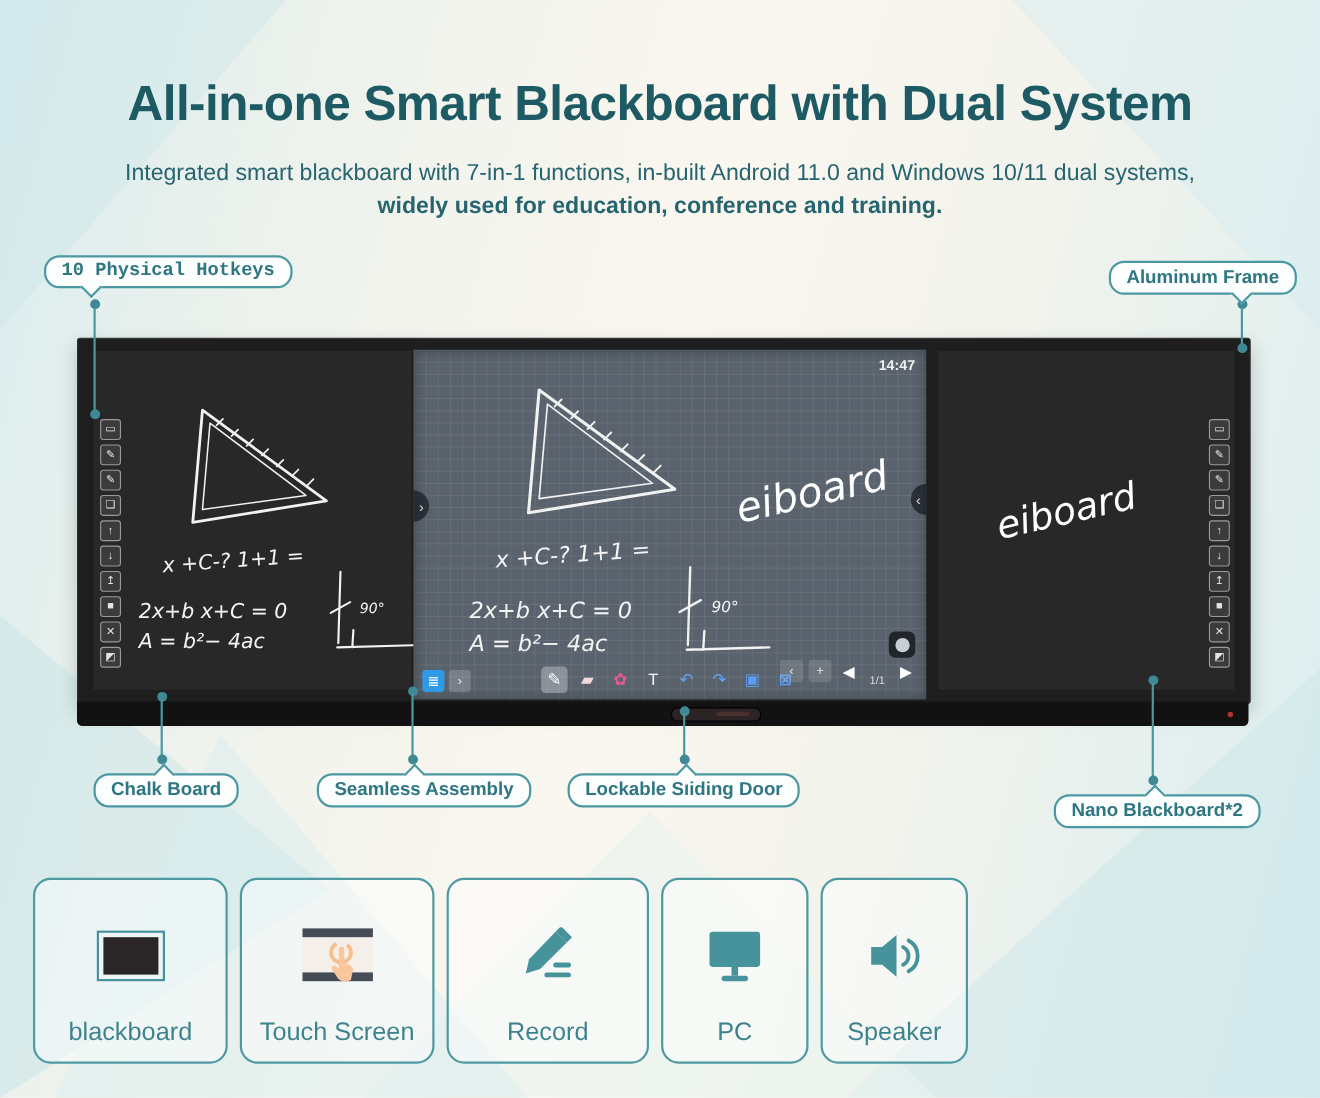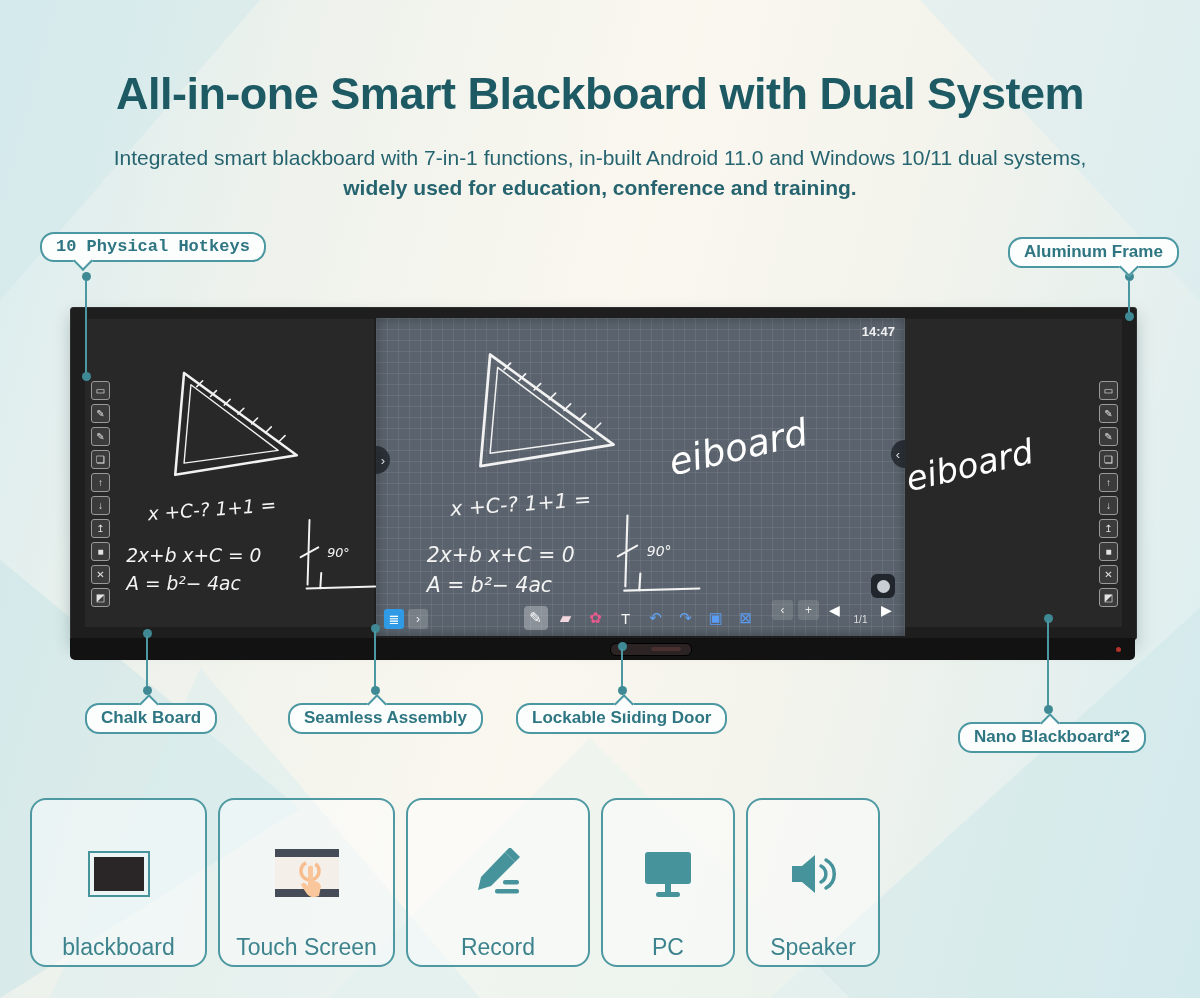--- a/index.html
+++ b/index.html
@@ -29,21 +29,21 @@
   .tip-up{top:-8px;border-left:2px solid #4b98a2;border-top:2px solid #4b98a2;}
   .conn-line{position:absolute;width:2px;background:#4b98a2;z-index:6;}
   .conn-dot{position:absolute;width:9px;height:9px;border-radius:50%;background:#3f8994;z-index:6;}
 
   
   .board{position:absolute;left:70px;top:307px;width:1065px;height:331px;
     background:#1e1e1e;border:1px solid #2f2f2f;border-radius:3px;box-shadow:0 8px 16px rgba(30,60,65,.25);z-index:2;}
   .panel{position:absolute;top:11px;height:308px;background:#282828;}
   .panel-left{left:14px;width:289px;}
   .panel-right{left:782px;width:269px;}
-  .screen{position:absolute;left:305px;top:10px;width:529px;height:318px;background:#5a636d;
+  .screen{position:absolute;left:305px;top:10px;width:466px;height:318px;background:#5a636d;
     background-image:linear-gradient(rgba(255,255,255,.07) 1px,transparent 1px),
       linear-gradient(90deg,rgba(255,255,255,.07) 1px,transparent 1px);
     background-size:11px 11px;box-shadow:inset 0 0 12px rgba(0,0,0,.35);}
   .board-bottom{position:absolute;left:70px;top:638px;width:1065px;height:22px;background:#121212;
     border-radius:0 0 5px 5px;z-index:2;}
   .lock{position:absolute;left:540px;top:5px;width:80px;height:11px;background:#2b2324;border:1px solid #000;border-radius:6px;}
   .lock-slot{position:absolute;left:40px;top:3px;width:30px;height:4px;background:#4a2f2f;border-radius:2px;}
   .led{position:absolute;left:1046px;top:9px;width:5px;height:5px;border-radius:50%;background:#b4322c;}
 
   .hk-col{position:absolute;top:73px;display:flex;flex-direction:column;gap:4px;z-index:3;}
@@ -80,21 +80,21 @@
   .chalk-svg{position:absolute;}
   .chalk-screen{left:10px;top:28px;width:322px;height:279px;}
   .chalk-panel{left:4px;top:46px;width:294px;height:255px;}
 
   
   .cards{position:absolute;left:30px;top:798px;width:1140px;height:200px;display:grid;
     grid-template-columns:177px 177px 184px 134px 134px 133px 133px;gap:11px;z-index:2;}
   .card{border:2px solid #4f99a2;border-radius:16px;background:rgba(253,254,253,.5);
     display:flex;flex-direction:column;align-items:center;height:165px;}
   .card-icon{flex:1;display:flex;align-items:center;justify-content:center;padding-top:14px;}
-  .card-label{font-size:23px;color:#3d838d;padding-bottom:4px;}
+  .card-label{font-size:23px;color:#3d838d;padding-bottom:14px;}
 </style>
 </head>
 <body>
 
 <div class="poly p1"></div>
 <div class="poly p3"></div>
 <div class="poly p2"></div>
 <div class="poly p4"></div>
 <div class="poly p5"></div>
 <div class="poly p6"></div>

